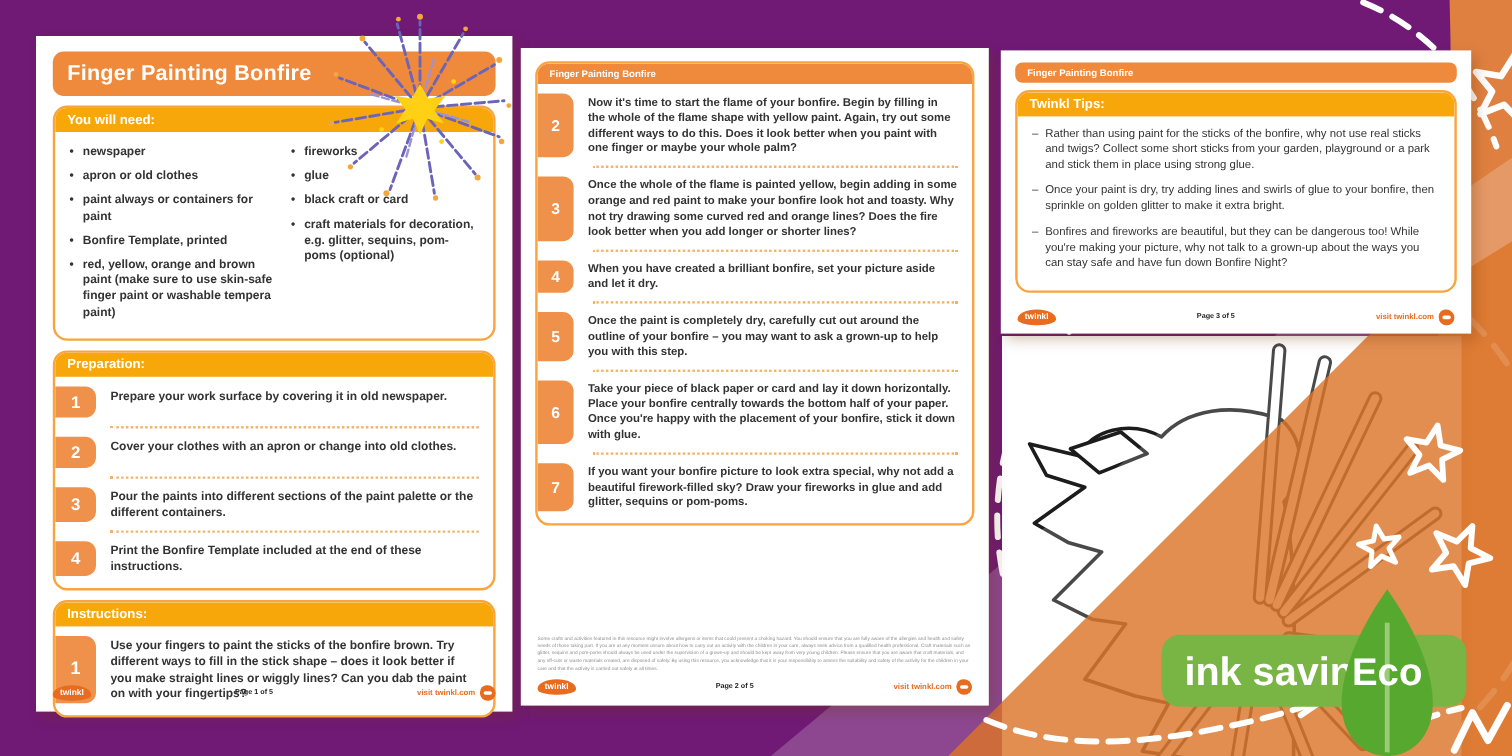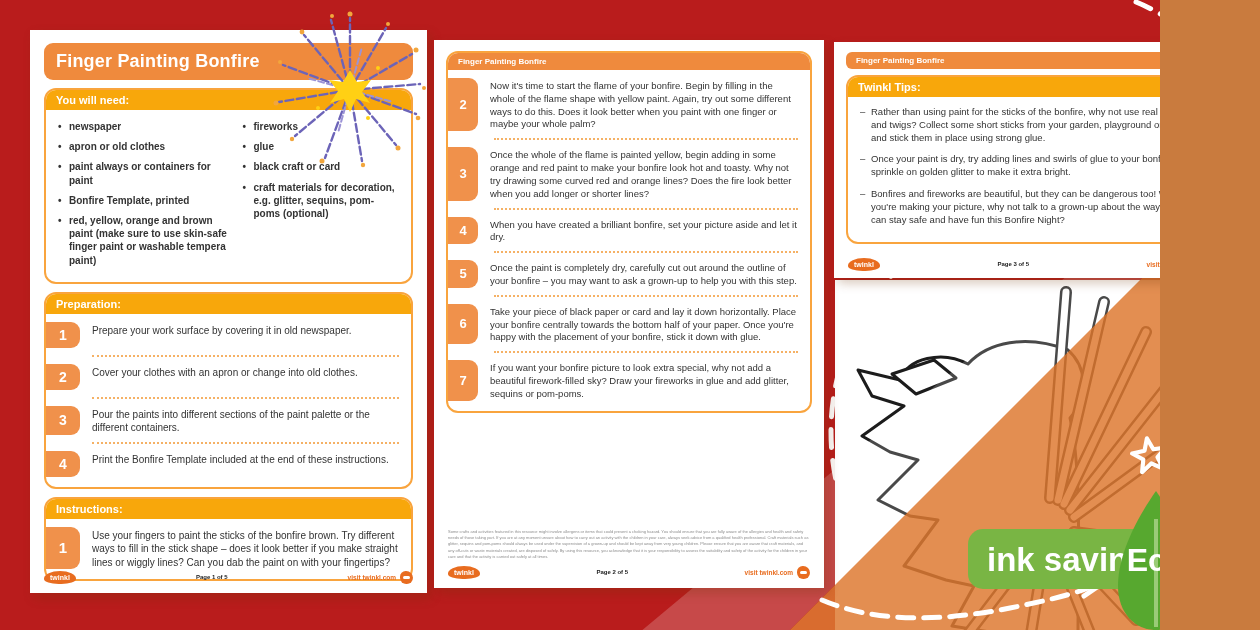--- a/index.html
+++ b/index.html
@@ -1,17 +1,17 @@
 <!DOCTYPE html>
 <html><head>
 <meta charset="utf-8">
 <style>
   html,body{margin:0;padding:0;background:#c97b3e;}
   *{box-sizing:border-box;font-family:"Liberation Sans",sans-serif;}
-  #canvas{position:relative;width:1160px;height:630px;overflow:hidden;background:#b91c1c;}
+  #canvas{position:relative;width:1260px;height:630px;overflow:hidden;background:#701a75;}
   .lay{position:absolute;left:0;top:0;width:1260px;height:630px;pointer-events:none;}
   
   .page{position:absolute;background:#fff;box-shadow:4px 5px 10px rgba(110,55,8,.28);}
   #page1{left:30px;top:30px;width:397px;height:563px;padding:13px 14px;z-index:5;}
   #page2{left:434px;top:40px;width:390px;height:548px;padding:11px 12px;z-index:5;}
   #page3{left:834px;top:42px;width:392px;height:236px;padding:10px 12px;z-index:5;}
   #page4{left:835px;top:280px;width:383px;height:350px;z-index:1;}
   
   .titlebar{background:#EF8A3D;color:#fff;border-radius:9px;font-weight:bold;
             font-size:18px;letter-spacing:.2px;padding:8px 12px;}
@@ -25,21 +25,21 @@
   .col{font-size:10px;font-weight:bold;color:#333;line-height:1.32;}
   .col.c1{width:53%;} .col.c2{width:47%;}
   .col ul{margin:2px 0 0 0;padding:0;list-style:none;}
   .col li{margin:0 0 7px 0;padding-left:11px;position:relative;}
   .col li:before{content:"•";position:absolute;left:0;top:0;}
   .steps{padding:4px 0 6px 0;}
   .srow{display:flex;align-items:stretch;padding:4px 12px 4px 0;}
   .tile{flex:0 0 34px;min-height:26px;background:#F0914B;border-radius:0 9px 9px 0;
         color:#fff;font-weight:bold;font-size:14px;display:flex;align-items:center;
         justify-content:center;margin-right:12px;}
-  .stext{font-size:10px;font-weight:normal;color:#333;line-height:1.35;padding-top:2px;}
+  .stext{font-size:10px;font-weight:bold;color:#333;line-height:1.35;padding-top:2px;}
   .sep{border-top:2px dotted #F5B165;margin:3px 12px 3px 46px;}
   .tips{font-size:9.5px;font-weight:normal;color:#333;line-height:1.38;}
   .tips .tip{margin:0 0 8px 0;padding-left:11px;position:relative;}
   .tips .tip:before{content:"–";position:absolute;left:0;top:0;}
   
   .foot{position:absolute;left:14px;right:14px;bottom:7px;display:flex;
         align-items:center;justify-content:space-between;height:18px;}
   .tlogo{background:#E86C1F;color:#fff;font-weight:bold;font-size:7px;
          border-radius:60% 60% 55% 55%/70% 70% 45% 45%;padding:3px 6px;line-height:1;}
   .pageno{font-size:6px;font-weight:bold;color:#222;}
@@ -250,21 +250,21 @@
     </div>
   </div>
 
   <div class="page" id="page3">
     <div class="strip alone">Finger Painting Bonfire</div>
     <div class="box">
       <div class="box-head">Twinkl Tips:</div>
       <div class="box-body tips">
         <div class="tip">Rather than using paint for the sticks of the bonfire, why not use real sticks and twigs? Collect some short sticks from your garden, playground or a park and stick them in place using strong glue.</div>
         <div class="tip">Once your paint is dry, try adding lines and swirls of glue to your bonfire, then sprinkle on golden glitter to make it extra bright.</div>
-        <div class="tip">Bonfires and fireworks are beautiful, but they can be dangerous too! While you're making your picture, why not talk to a grown-up about the ways you can stay safe and have fun this Bonfire Night?</div>
+        <div class="tip">Bonfires and fireworks are beautiful, but they can be dangerous too! While you're making your picture, why not talk to a grown-up about the ways you can stay safe and have fun down Bonfire Night?</div>
       </div>
     </div>
     <div class="foot" style="bottom:5px">
       <span class="tlogo">twinkl</span>
       <span class="pageno">Page 3 of 5</span>
       <span class="visit">
         <span>visit twinkl.com</span>
         <span class="vicon"></span>
       </span>
     </div>

